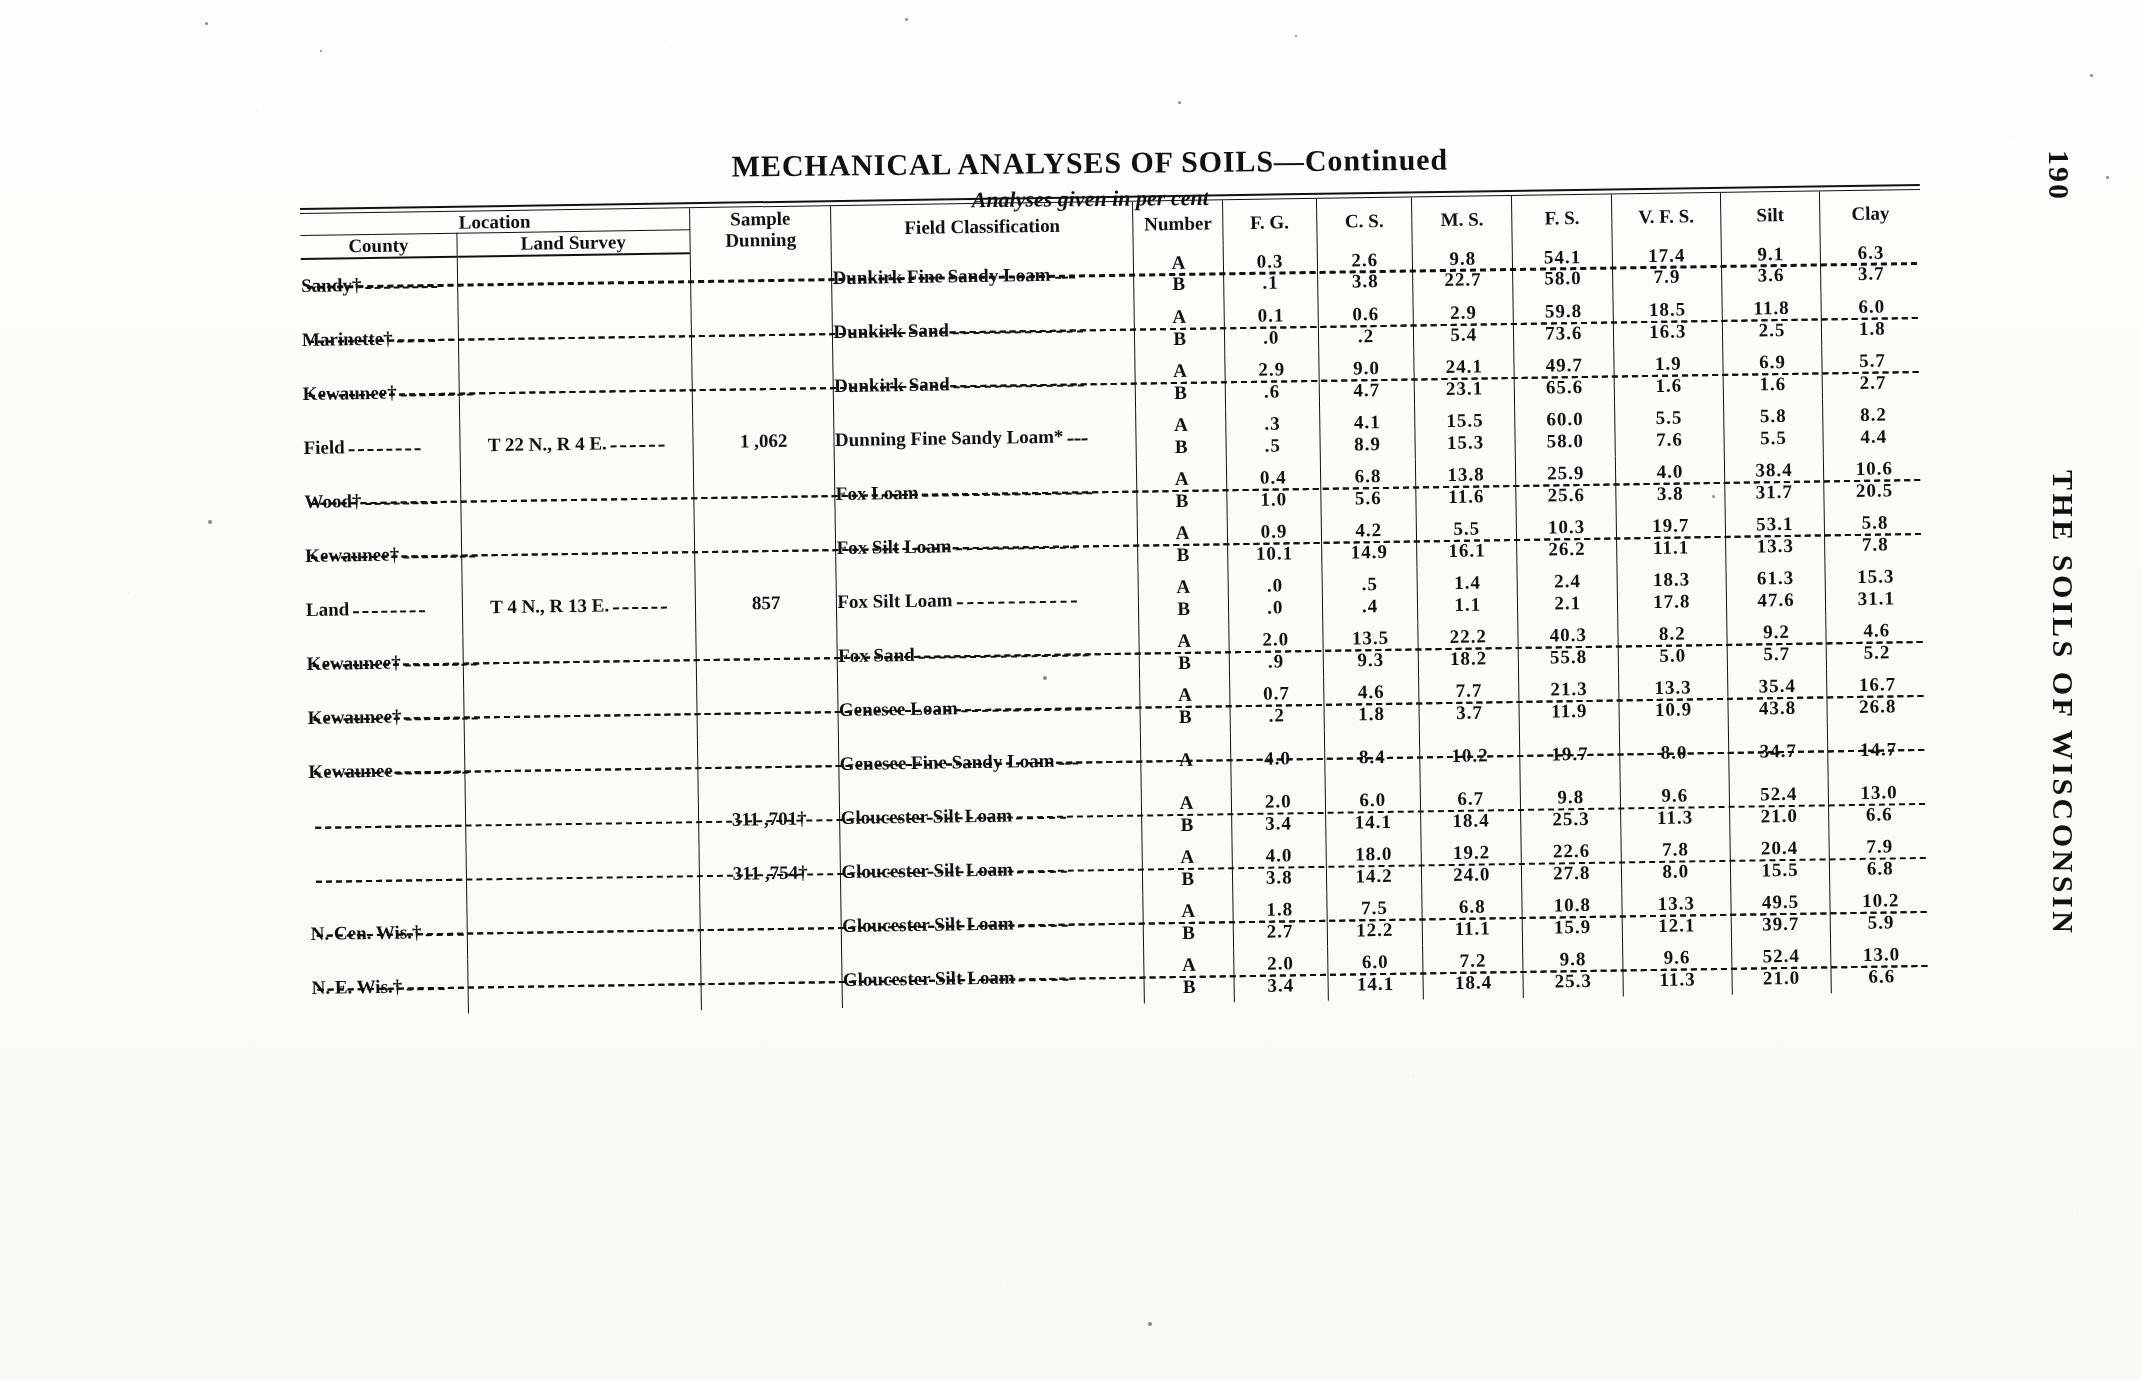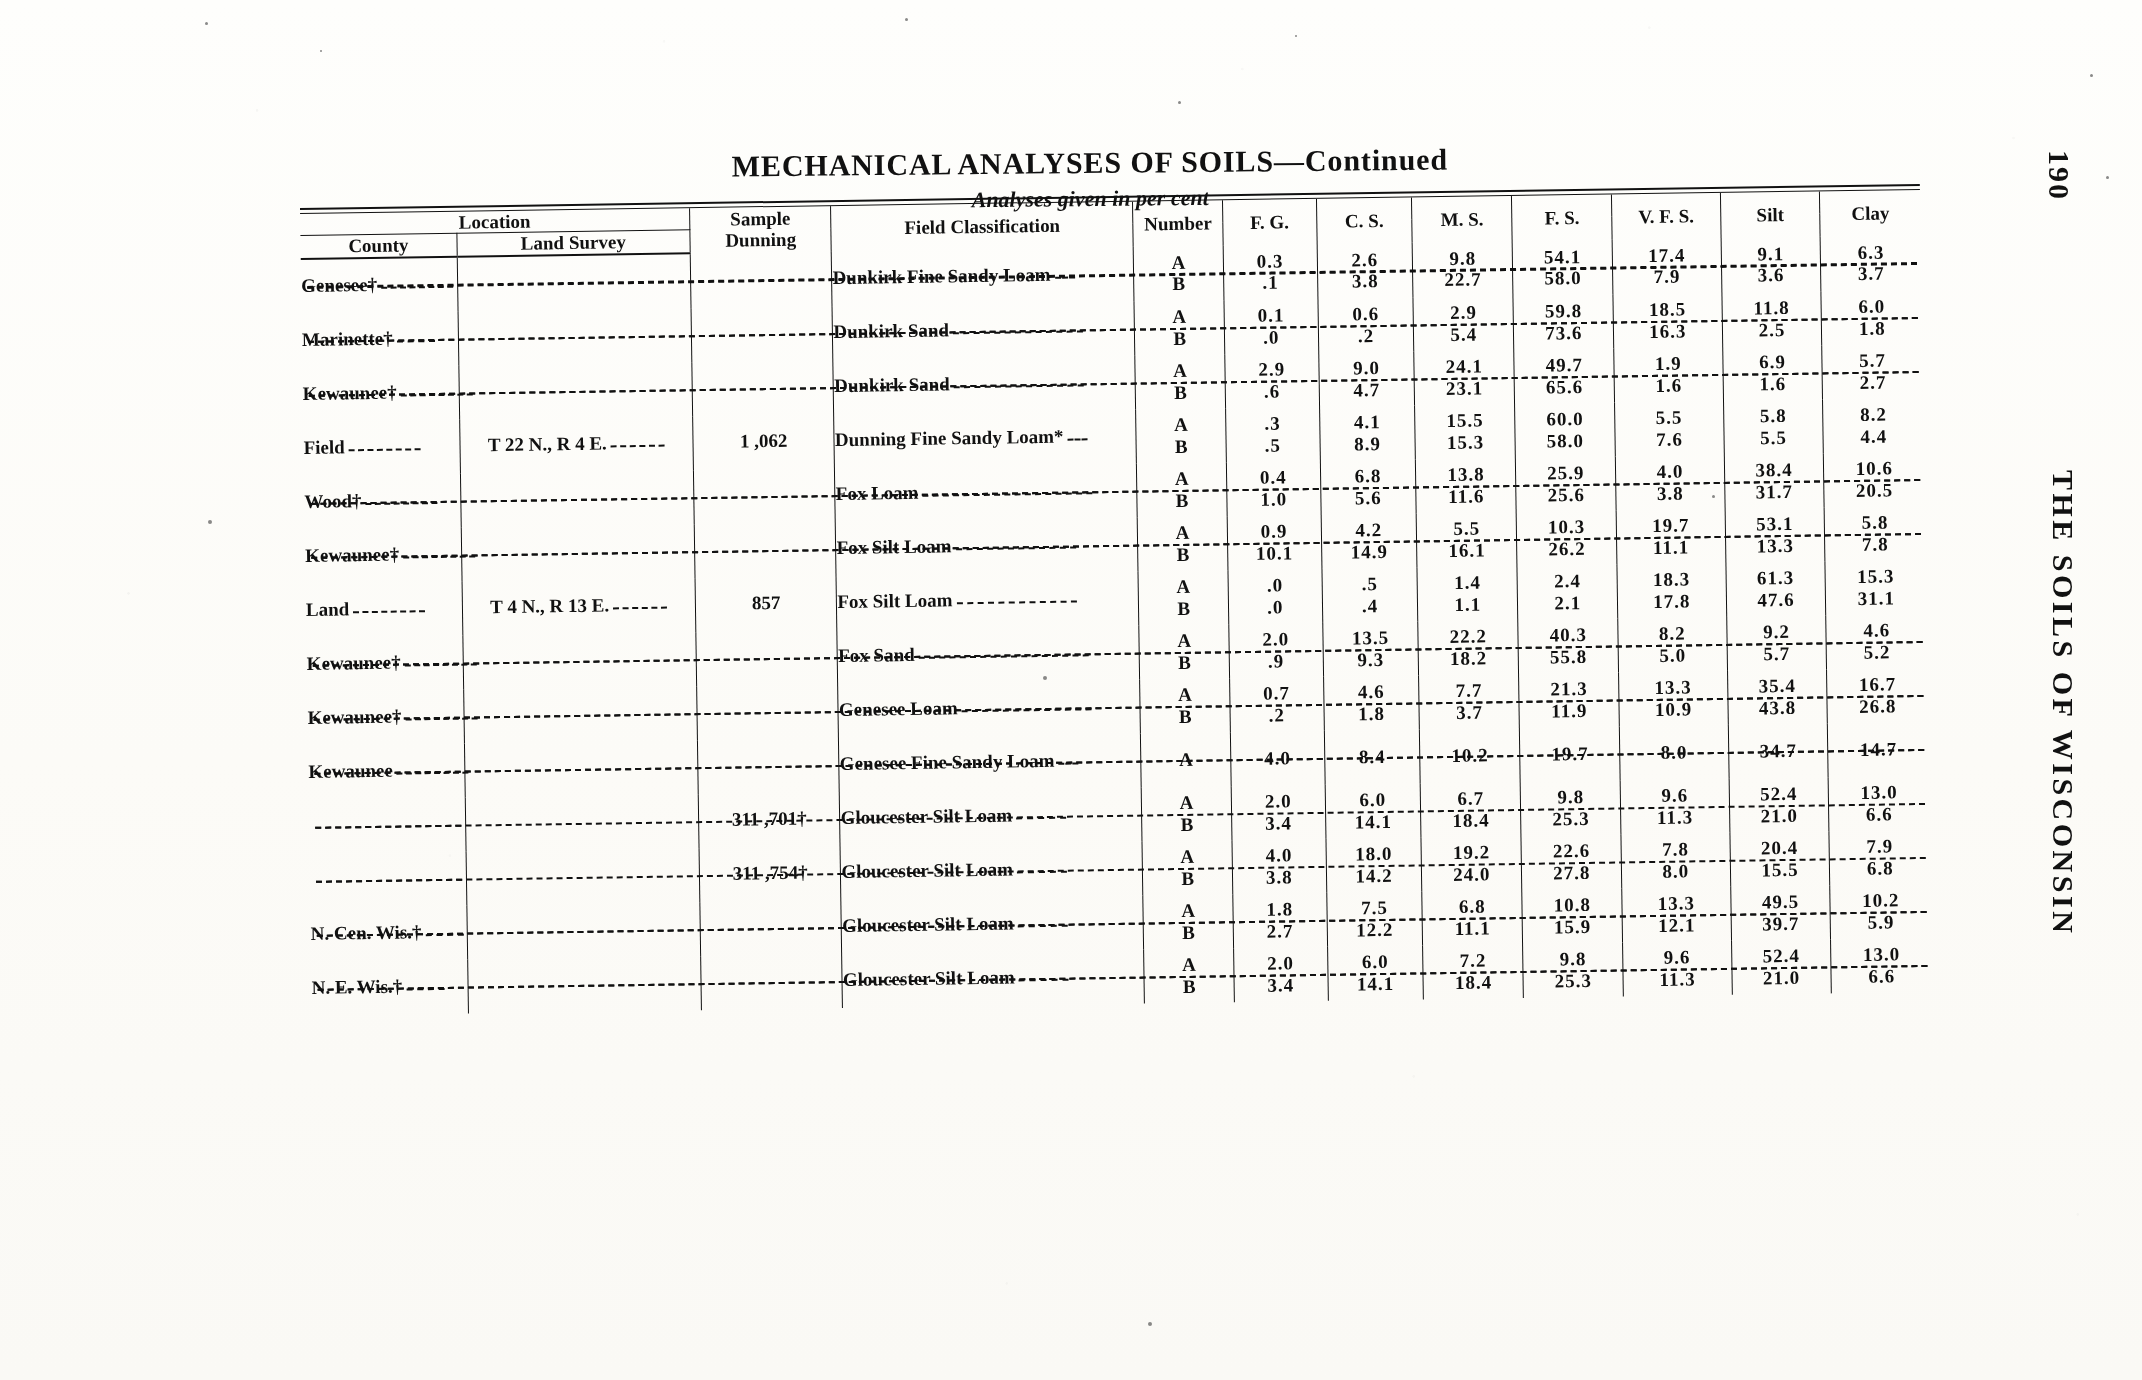--- a/index.html
+++ b/index.html
@@ -193,21 +193,21 @@
           <th rowspan="2">Silt</th>
           <th rowspan="2" class="noR">Clay</th>
         </tr>
         <tr class="h2">
           <th class="noL">County</th>
           <th>Land Survey</th>
         </tr>
       </thead>
       <tbody id="tbody">
           <tr>
-            <td class="county rowcell noL"><span>Genesee†</span><span class="leader" style="width:72px"></span></td>
+            <td class="county rowcell noL"><span>Sandy†</span><span class="leader" style="width:72px"></span></td>
             <td class="survey rowcell">
               <span class="leadfull"></span>
             </td>
             <td class="sample rowcell">
               <span class="leadfull"></span>
             </td>
             <td class="field rowcell"><span>Dunkirk Fine Sandy Loam</span><span class="leader" style="width:20px"></span></td>
             <td class="layer rowcell">
               <span class="ab">A</span>
               <span class="ab">B</span>

